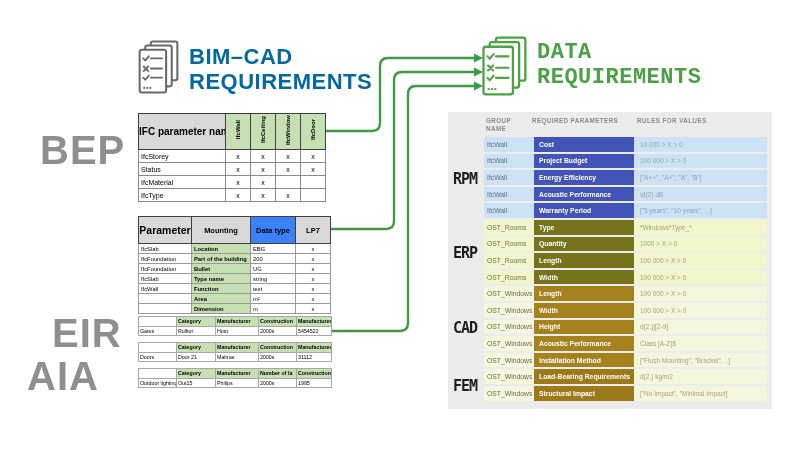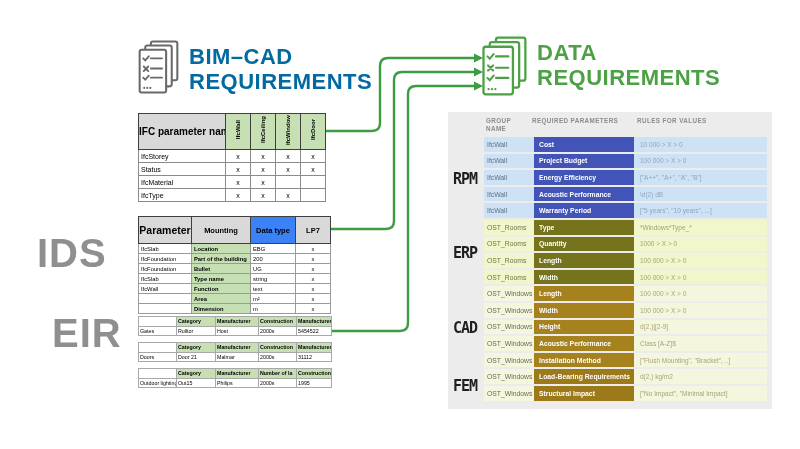--- a/index.html
+++ b/index.html
@@ -122,29 +122,30 @@
             <line x1="12" y1="37" x2="23" y2="37"></line>
         </g>
         <g fill="currentColor">
             <circle cx="5.5" cy="47" r="1"></circle>
             <circle cx="8.5" cy="47" r="1"></circle>
             <circle cx="11.5" cy="47" r="1"></circle>
           </g>
       </svg>
     </span>
     <div>
-      <div class="ttl" id="ttl-green" style="color: rgb(75, 161, 67);">
+      <div class="ttl" id="ttl-green" style="color: rgb(75, 161, 67); font-family: Liberation Mono, monospace;">
         <div>DATA</div>
         <div>REQUIREMENTS</div>
       </div>
     </div>
   </div>
 
-  <div class="side-label sl1" style="color: rgb(143, 143, 143);">IDS</div>
+  <div class="side-label sl0" style="color: rgb(143, 143, 143);">BEP</div>
   <div class="side-label sl2" style="color: rgb(143, 143, 143);">EIR</div>
+  <div class="side-label sl3" style="color: rgb(143, 143, 143);">AIA</div>
 
   <table id="tbl1">
       <tbody>
         <tr>
   <th class="corner" style="background:#d9d9d9">IFC parameter name</th>
           <th class="vcol" style="background:#c6e0b4"><span class="vtext">IfcWall</span></th>
           <th class="vcol" style="background:#c6e0b4"><span class="vtext">IfcCeiling</span></th>
           <th class="vcol" style="background:#c6e0b4"><span class="vtext">IfcWindow</span></th>
           <th class="vcol" style="background:#c6e0b4"><span class="vtext">IfcDoor</span></th>
         </tr>

